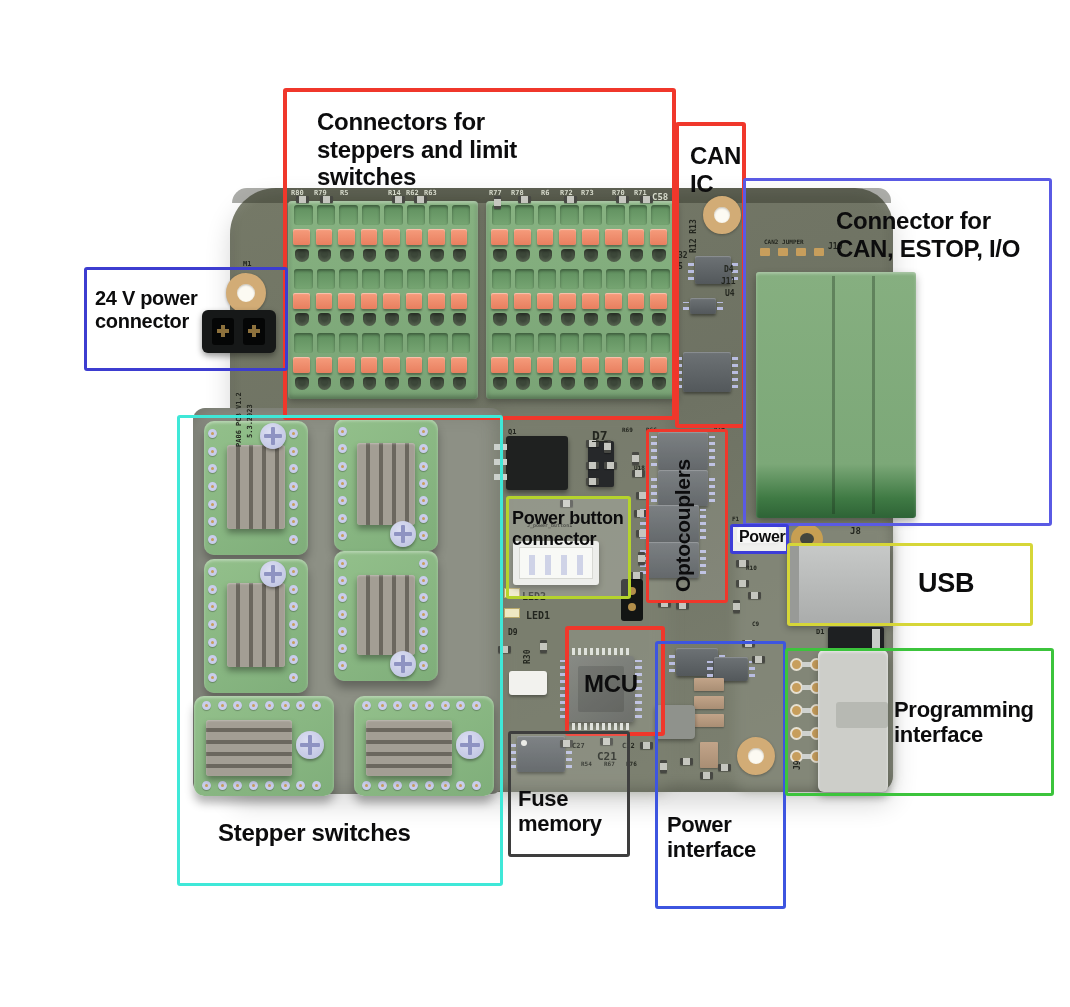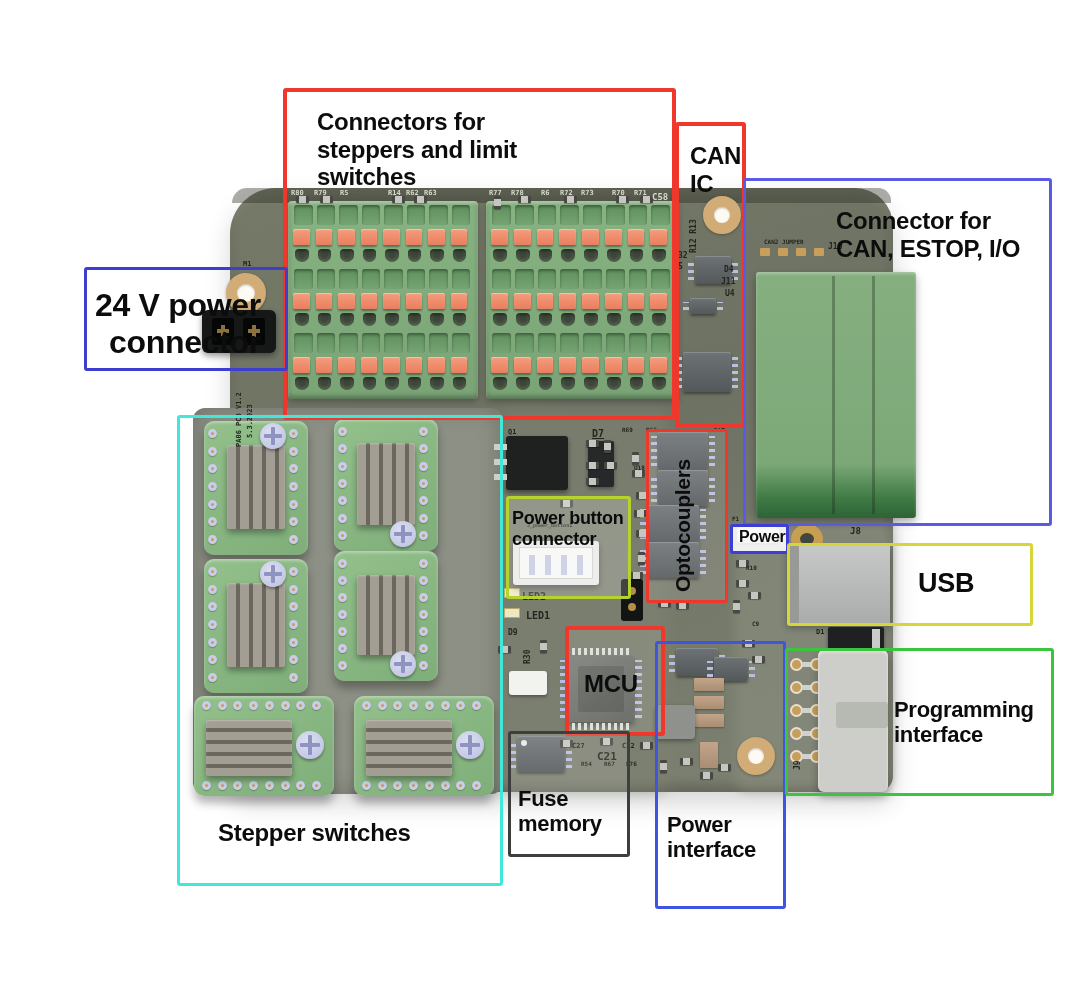--- a/index.html
+++ b/index.html
@@ -517,21 +517,21 @@
       <div class="silk" style="left: 678px; top: 263px; font-size: 8px; color: rgb(35, 38, 31);">5</div>
       <div class="silk" style="left: 724px; top: 266px; font-size: 8px; color: rgb(35, 38, 31);">D4</div>
       <div class="silk" style="left: 721px; top: 278px; font-size: 8px; color: rgb(35, 38, 31);">J11</div>
       <div class="silk" style="left: 725px; top: 290px; font-size: 8px; color: rgb(35, 38, 31);">U4</div>
       <div class="silk" style="left: 764px; top: 239px; font-size: 6px; color: rgb(35, 38, 31);">CAN2 JUMPER</div>
       <div class="silk" style="left: 828px; top: 243px; font-size: 8px; color: rgb(35, 38, 31); text-align: right;">J10</div>
       <div class="silk" style="left: 243px; top: 261px; font-size: 7px; color: rgb(35, 38, 31);">M1</div>
       <div class="silk" style="left: 236px; top: 447px; font-size: 7px; color: rgb(35, 38, 31); transform: rotate(-90deg);">PA06 PCB V1.2</div>
       <div class="silk" style="left: 247px; top: 438px; font-size: 7px; color: rgb(35, 38, 31); transform: rotate(-90deg);">5.3.2023</div>
       <div class="silk" style="left: 508px; top: 429px; font-size: 7px; color: rgb(35, 38, 31);">Q1</div>
-      <div class="silk" style="left: 592px; top: 429px; font-size: 10px; color: rgb(35, 38, 31); text-decoration: underline;">D7</div>
+      <div class="silk" style="left: 592px; top: 429px; font-size: 13px; color: rgb(35, 38, 31); text-decoration: underline;">D7</div>
       <div class="silk" style="left: 622px; top: 427px; font-size: 6px; color: rgb(35, 38, 31);">R69</div>
       <div class="silk" style="left: 646px; top: 427px; font-size: 6px; color: rgb(35, 38, 31);">R66</div>
       <div class="silk" style="left: 714px; top: 425px; font-size: 6px; color: rgb(35, 38, 31);">R74</div>
       <div class="silk" style="left: 634px; top: 465px; font-size: 6px; color: rgb(35, 38, 31);">U18</div>
       <div class="silk" style="left: 527px; top: 523px; font-size: 5px; color: rgb(35, 38, 31);">J_power_button1</div>
       <div class="silk" style="left: 522px; top: 592px; font-size: 10px; color: rgb(35, 38, 31);">LED2</div>
       <div class="silk" style="left: 526px; top: 611px; font-size: 10px; color: rgb(35, 38, 31);">LED1</div>
       <div class="silk" style="left: 508px; top: 629px; font-size: 8px; color: rgb(35, 38, 31);">D9</div>
       <div class="silk" style="left: 524px; top: 664px; font-size: 8px; color: rgb(35, 38, 31); transform: rotate(-90deg);">R30</div>
       <div class="silk" style="left: 597px; top: 751px; font-size: 11px; color: rgb(35, 38, 31);">C21</div>
@@ -555,21 +555,21 @@
       </div>
       <div class="anno" style="left: 675px; top: 122px; width: 63px; height: 298px; border-color: rgb(240, 55, 43); border-width: 4px; background: transparent;">
         <div class="anno-label" style="font-size: 24px; left: 11px; top: 16px;">CAN
 IC</div>
       </div>
       <div class="anno" style="left: 743px; top: 178px; width: 303px; height: 342px; border-color: rgb(90, 90, 228); border-width: 3px; background: transparent;">
         <div class="anno-label" style="font-size: 24px; left: 90px; top: 26px;">Connector for
 CAN, ESTOP, I/O</div>
       </div>
       <div class="anno" style="left: 84px; top: 267px; width: 198px; height: 98px; border-color: rgb(61, 61, 208); border-width: 3px; background: transparent;">
-        <div class="anno-label" style="font-size: 32px; left: 8px; top: 17px; text-align: right;">24 V power
+        <div class="anno-label" style="font-size: 20px; left: 8px; top: 17px;">24 V power
 connector</div>
       </div>
       <div class="anno" style="left: 177px; top: 415px; width: 320px; height: 465px; border-color: rgb(63, 232, 216); border-width: 3px; background: transparent;">
         <div class="anno-label" style="font-size: 24px; left: 38px; top: 401px;">Stepper switches</div>
       </div>
       <div class="anno" style="left: 506px; top: 496px; width: 119px; height: 97px; border-color: rgb(181, 211, 44); border-width: 3px; background: rgba(255, 255, 255, 0.2);">
         <div class="anno-label" style="font-size: 18px; left: 3px; top: 9px;">Power button
 connector</div>
       </div>
       <div class="anno" style="left: 646px; top: 429px; width: 76px; height: 168px; border-color: rgb(240, 55, 43); border-width: 3px; background: rgba(255, 255, 255, 0.1);">

